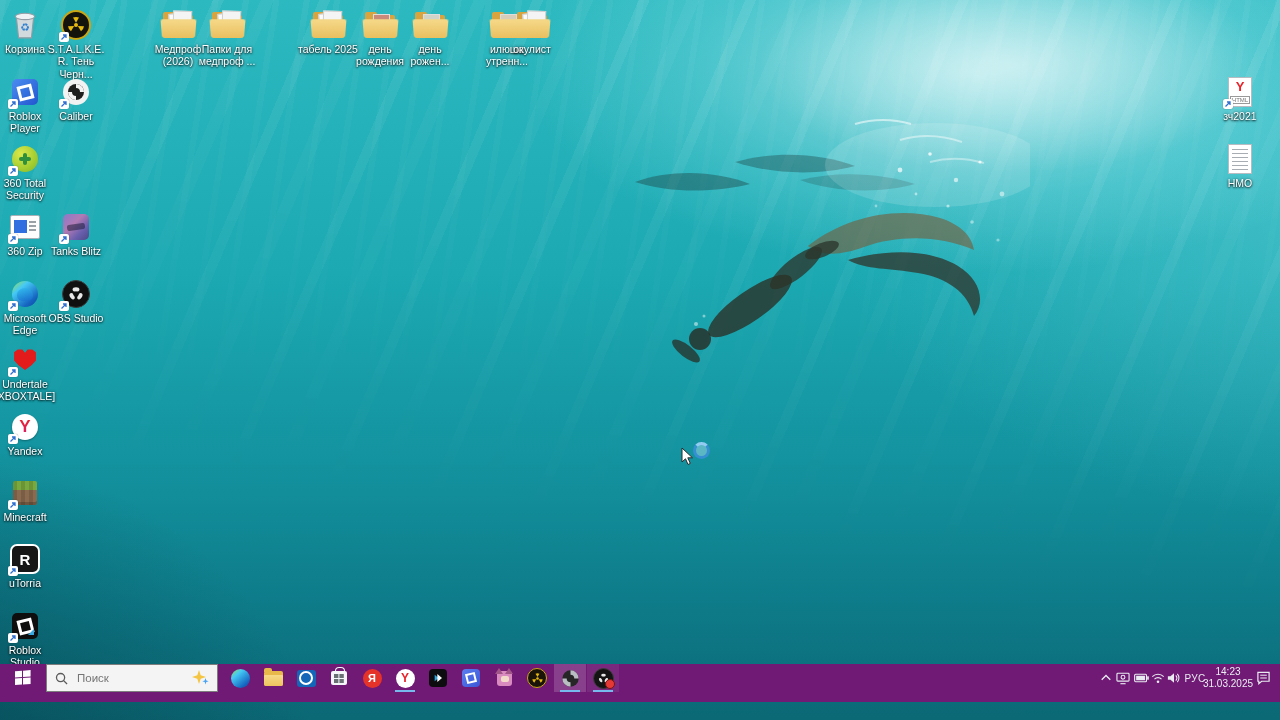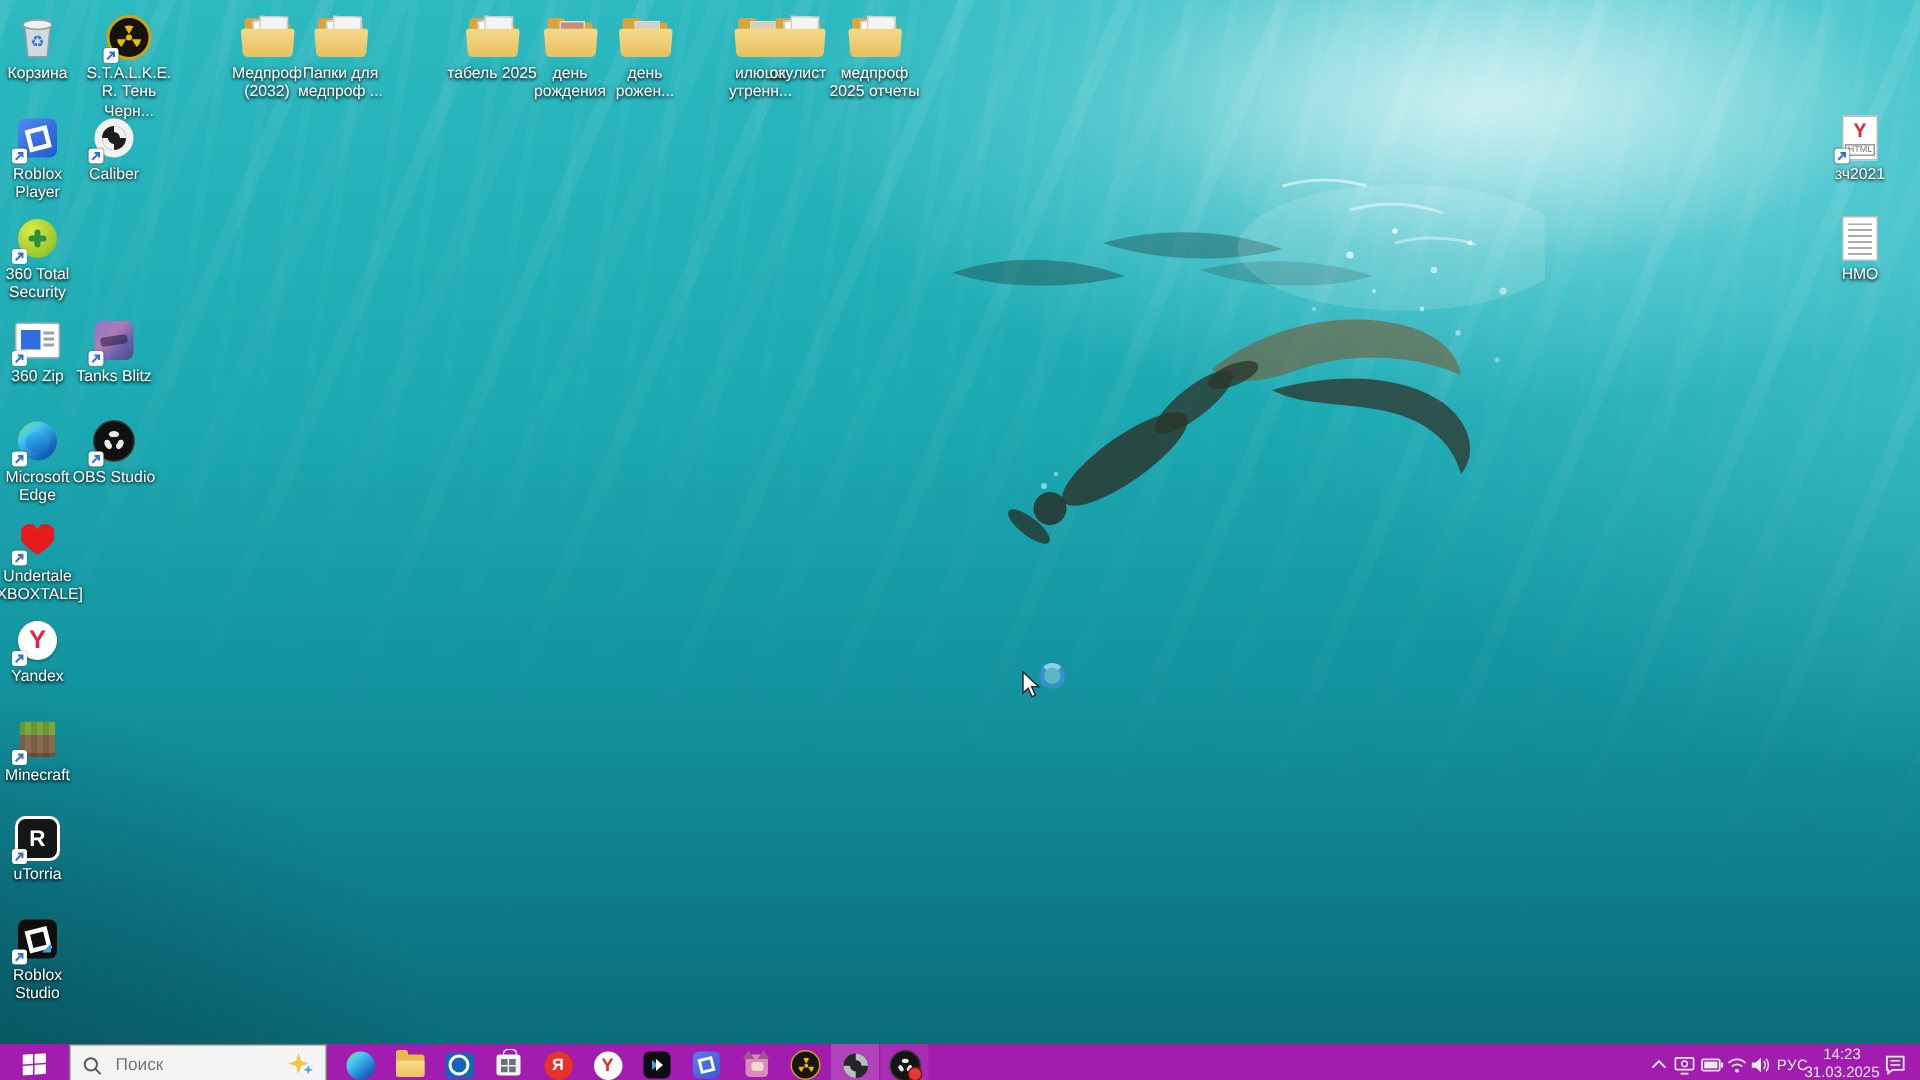--- a/index.html
+++ b/index.html
@@ -40,21 +40,21 @@
   .f-front{position:absolute;left:0;top:8px;width:33px;height:18px;z-index:3;background:linear-gradient(#f5d989,#e9bf5f);
     border-radius:2px 2px 3px 3px;transform:perspective(60px) rotateX(-16deg);transform-origin:bottom;}
   .page{width:22px;height:28px;background:#fff;border:1px solid #b6bcc2;position:relative;margin:0 auto;
     display:flex;flex-direction:column;align-items:center;justify-content:flex-start;}
   .page .lines{position:absolute;inset:4px 3px 3px 3px;
     background:repeating-linear-gradient(#a7adb3 0 1px, rgba(0,0,0,0) 1px 4px);}
   .ylogo{color:#e8232a;font-weight:bold;font-size:13px;line-height:1;margin-top:2px;}
   .htag{font-size:6px;color:#777;border:1px solid #999;padding:0 1px;margin-top:3px;letter-spacing:0;}
 
   
-  .taskbar{position:absolute;left:0;top:696px;width:1280px;height:24px;background:#a21caf;}
+  .taskbar{position:absolute;left:0;top:664px;width:1280px;height:38px;background:#701a75;}
   .start{position:absolute;left:0;top:0;width:46px;height:28px;display:flex;align-items:center;justify-content:center;}
   .search{position:absolute;left:46px;top:0;width:172px;height:28px;background:#f4f4f4;border:1px solid #7d7d7d;
     box-sizing:border-box;display:flex;align-items:center;padding:0 8px;gap:7px;}
   .search input{border:none;background:transparent;outline:none;font-size:11.5px;color:#3c3c3c;width:100px;
     font-family:"Liberation Sans",sans-serif;}
   .sparkle{margin-left:auto;position:relative;width:18px;height:16px;}
   .tb-app{position:absolute;top:0;width:32px;height:28px;display:flex;align-items:center;justify-content:center;}
   .tb-app.open::after{content:"";position:absolute;bottom:0;left:6px;right:6px;height:2px;background:#76b9ed;}
   .tb-app.active{background:rgba(255,255,255,.17);}
   .tb-app.litebg{background:rgba(255,255,255,.07);}
@@ -114,21 +114,21 @@
     <div class="art">
       <svg width="26" height="30" viewBox="0 0 24 28">
         <path d="M4,7 L20,7 L18,26 L6,26 Z" fill="#d3dade" stroke="#939ca4"></path>
         <ellipse cx="12" cy="6" rx="9" ry="3" fill="#eef2f5" stroke="#939ca4"></ellipse>
         <text x="12" y="20" font-size="10" text-anchor="middle" fill="#2f7fd0">♻</text>
       </svg>
     </div>
     <div class="lbl">Корзина</div>
   </div>
 
-  <div class="dcell" style="left:55px;top:8px">
+  <div class="dcell" style="left:45px;top:8px">
     <div class="art">
       <div class="circ" style="background:#15140c;border:2px solid #caa614;">
         <svg width="20" height="20" viewBox="0 0 24 24">
           <g fill="#e8b90f">
               <circle cx="12" cy="12" r="2.4"></circle>
             <path d="M12,9.4 L8.4,3 A10,10 0 0 1 15.6,3 Z"></path>
             <path d="M12,9.4 L8.4,3 A10,10 0 0 1 15.6,3 Z" transform="rotate(120 12 12)"></path>
             <path d="M12,9.4 L8.4,3 A10,10 0 0 1 15.6,3 Z" transform="rotate(240 12 12)"></path>
             </g>
         </svg>
@@ -330,21 +330,21 @@
   </div>
 
   <div class="dcell" style="left:147px;top:8px">
     <div class="art">
         <div class="folder">
           <i class="f-back"></i>
           <i class="f-paper"></i>
           <i class="f-front"></i>
         </div>
       </div>
-    <div class="lbl">Медпроф (2032)</div>
+    <div class="lbl">Медпроф (2026)</div>
   </div>
   <div class="dcell" style="left:196px;top:8px">
     <div class="art">
         <div class="folder">
           <i class="f-back"></i>
           <i class="f-paper"></i>
           <i class="f-front"></i>
         </div>
       </div>
     <div class="lbl">Папки для медпроф ...</div>
@@ -391,30 +391,20 @@
   </div>
   <div class="dcell" style="left:501px;top:8px">
     <div class="art">
         <div class="folder">
           <i class="f-back"></i>
           <i class="f-paper"></i>
           <i class="f-front"></i>
         </div>
       </div>
     <div class="lbl">окулист</div>
-  </div>
-  <div class="dcell" style="left:552px;top:8px">
-    <div class="art">
-        <div class="folder">
-          <i class="f-back"></i>
-          <i class="f-paper"></i>
-          <i class="f-front"></i>
-        </div>
-      </div>
-    <div class="lbl">медпроф 2025 отчеты</div>
   </div>
 
   <div class="dcell" style="left:1209px;top:75px">
     <div class="art">
       <div class="page">
         <div class="ylogo">Y</div>
         <div class="htag">HTML</div>
       </div>
       <span class="sc">
           <svg width="8" height="8" viewBox="0 0 8 8">

